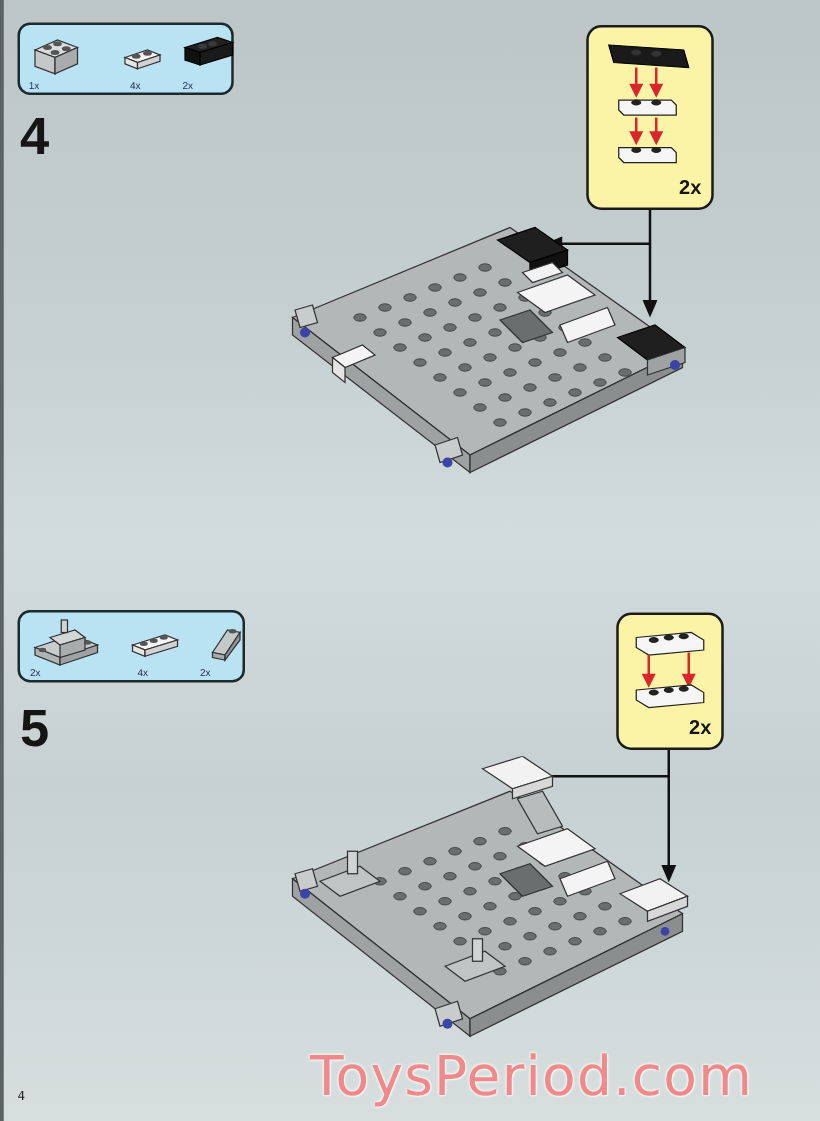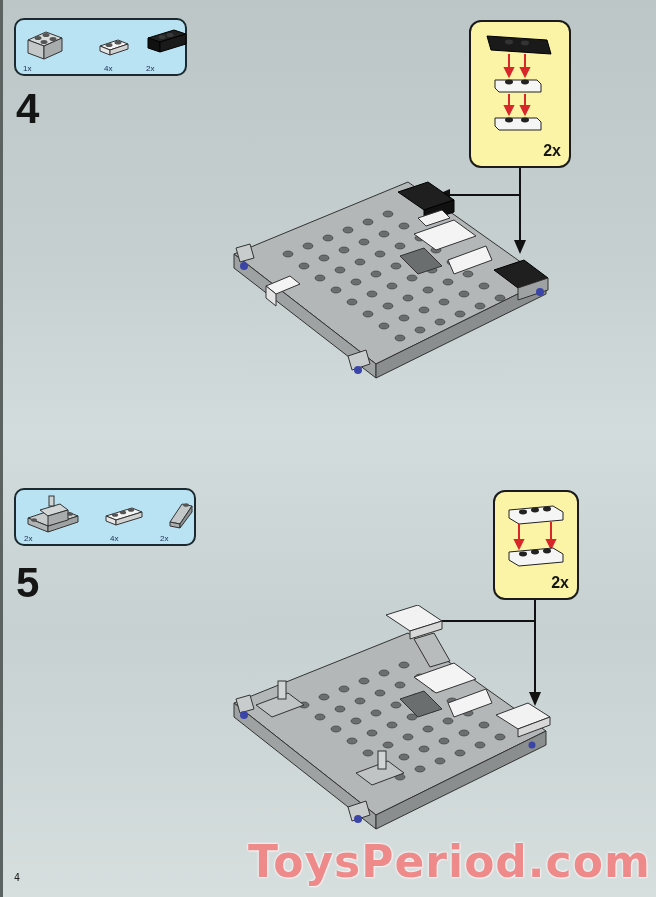--- a/index.html
+++ b/index.html
@@ -8,21 +8,21 @@
     font-family:"Liberation Sans",sans-serif;}
   .left-edge{position:absolute;left:0;top:0;width:3px;height:897px;background:#5a6262;}
   .parts-box{position:absolute;background:#b9e3f2;border:2px solid #1c2a30;border-radius:10px;box-sizing:border-box;}
   .part{position:absolute;}
   .qty{position:absolute;font-size:8px;color:#1b2a50;font-family:"Liberation Sans",sans-serif;}
   .step-num{position:absolute;font-family:"Liberation Sans",sans-serif;font-weight:bold;font-size:42px;color:#151515;line-height:1;}
   .callout{position:absolute;background:#fbf4a6;border:2px solid #1b1b1b;border-radius:12px;box-sizing:border-box;}
   .callout-qty{position:absolute;right:8px;bottom:6px;font-weight:bold;font-size:16px;color:#151515;}
   .model{position:absolute;}
   .page-number{position:absolute;left:14px;top:872px;font-size:10px;color:#222;font-family:"DejaVu Sans Mono",monospace;}
-  .watermark{position:absolute;left:248px;top:836px;font-family:"DejaVu Sans",sans-serif;font-weight:bold;font-size:44px;color:#ef8a8a;letter-spacing:1px;
+  .watermark{position:absolute;left:248px;top:836px;font-family:"DejaVu Sans",sans-serif;font-weight:normal;font-size:44px;color:#ef8a8a;letter-spacing:1px;
     text-shadow:0 0 3px #fff,0 0 2px #fff,1px 1px 0 #fbe3e3;}
   .line{position:absolute;background:#111;}
 </style>
 </head>
 <body>
 
 <div class="left-edge"></div>
 
 <div class="parts-box" style="left:14px;top:18px;width:173px;height:58px;">
   <svg class="part" style="left:8px;top:6px" width="42" height="36" viewBox="0 0 42 36">

